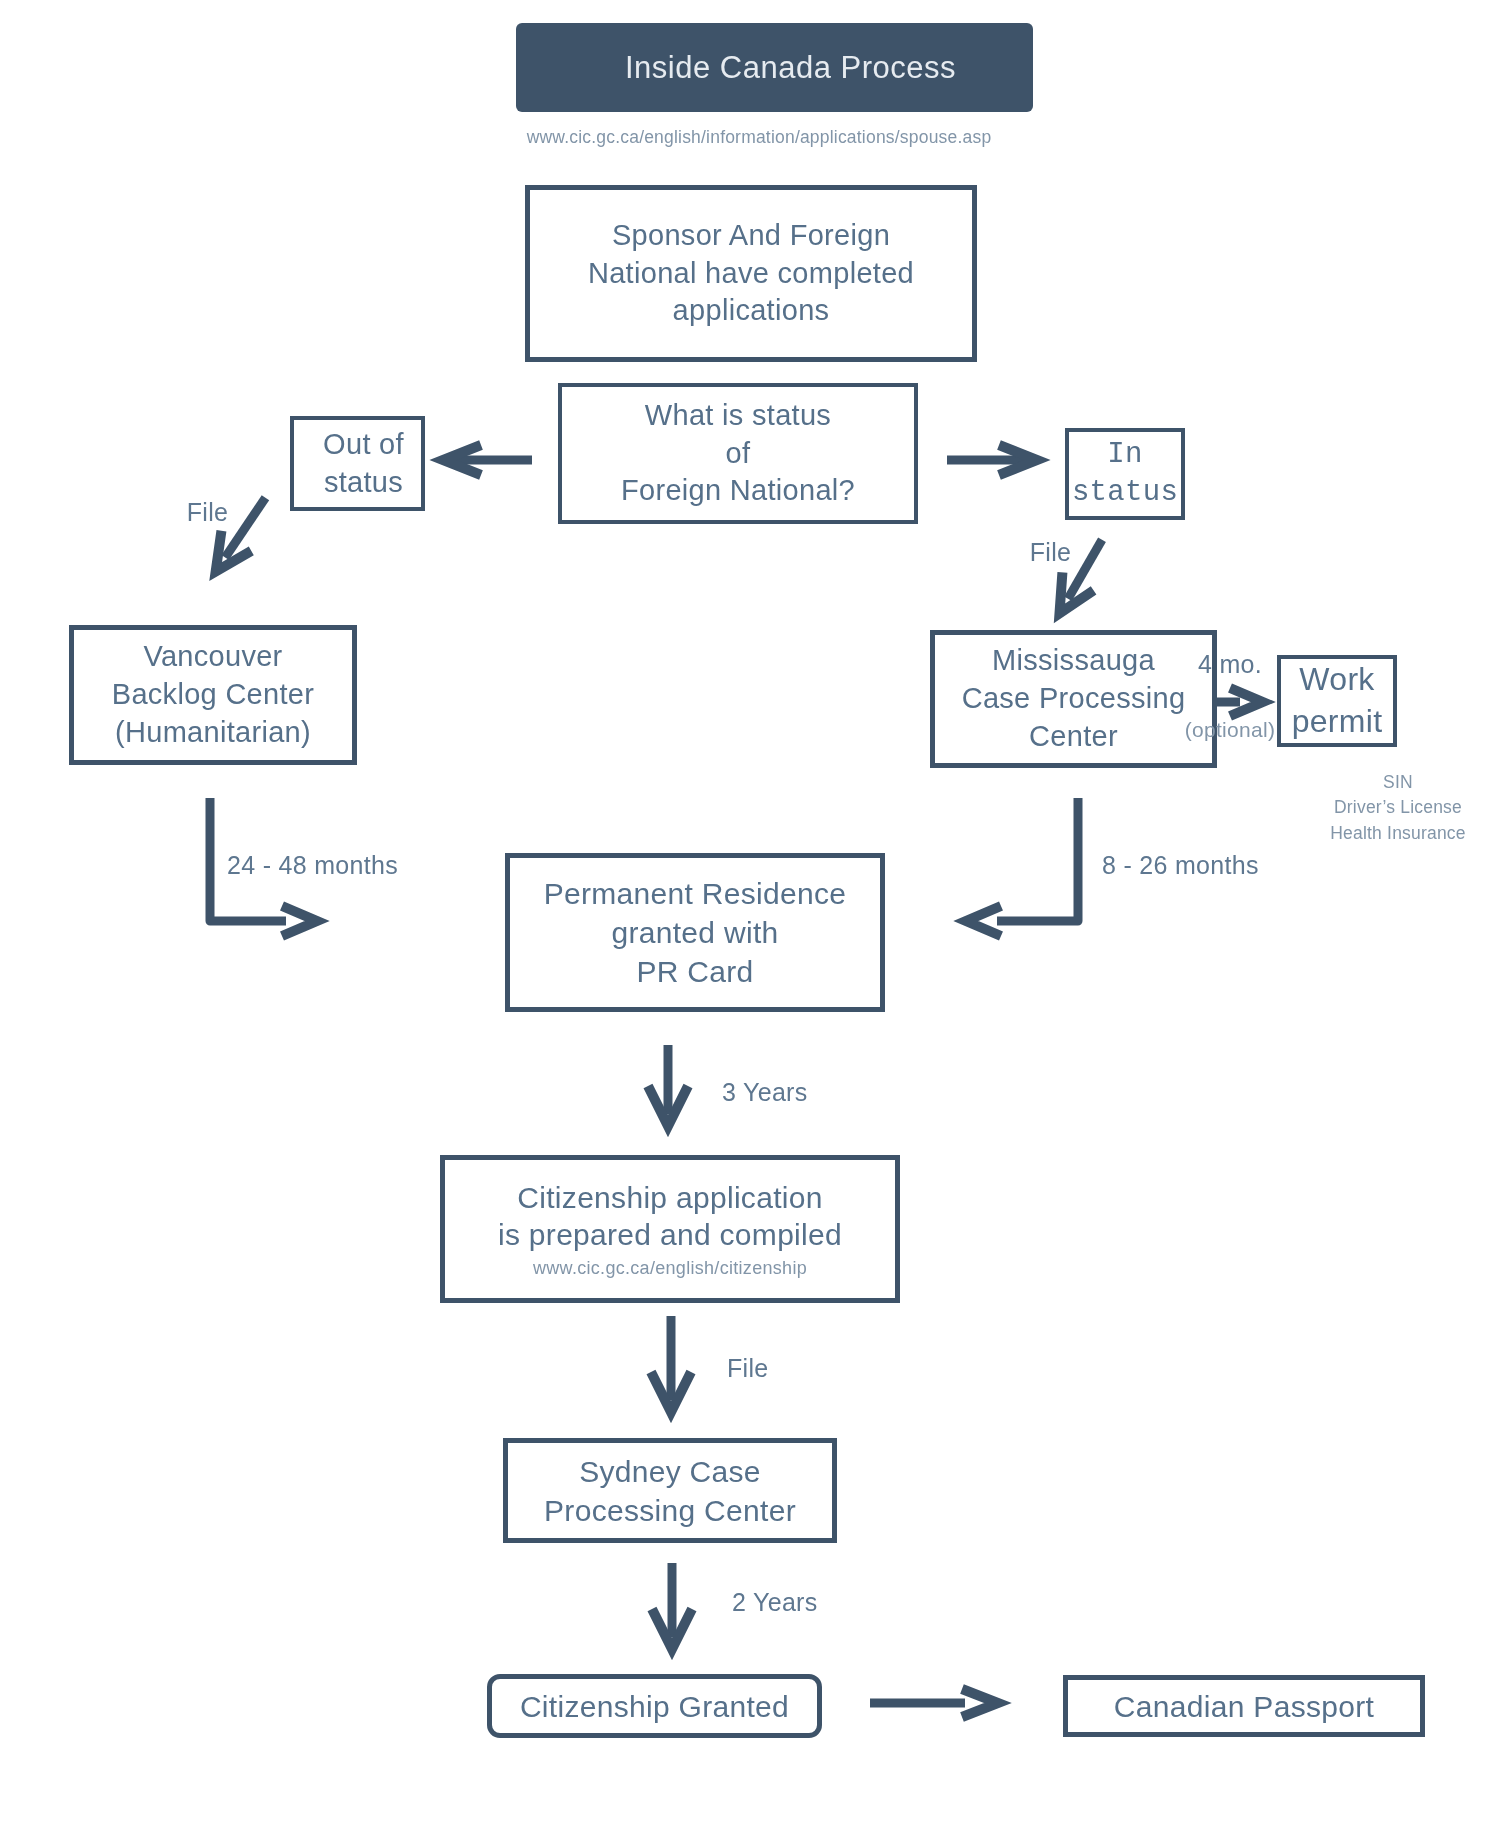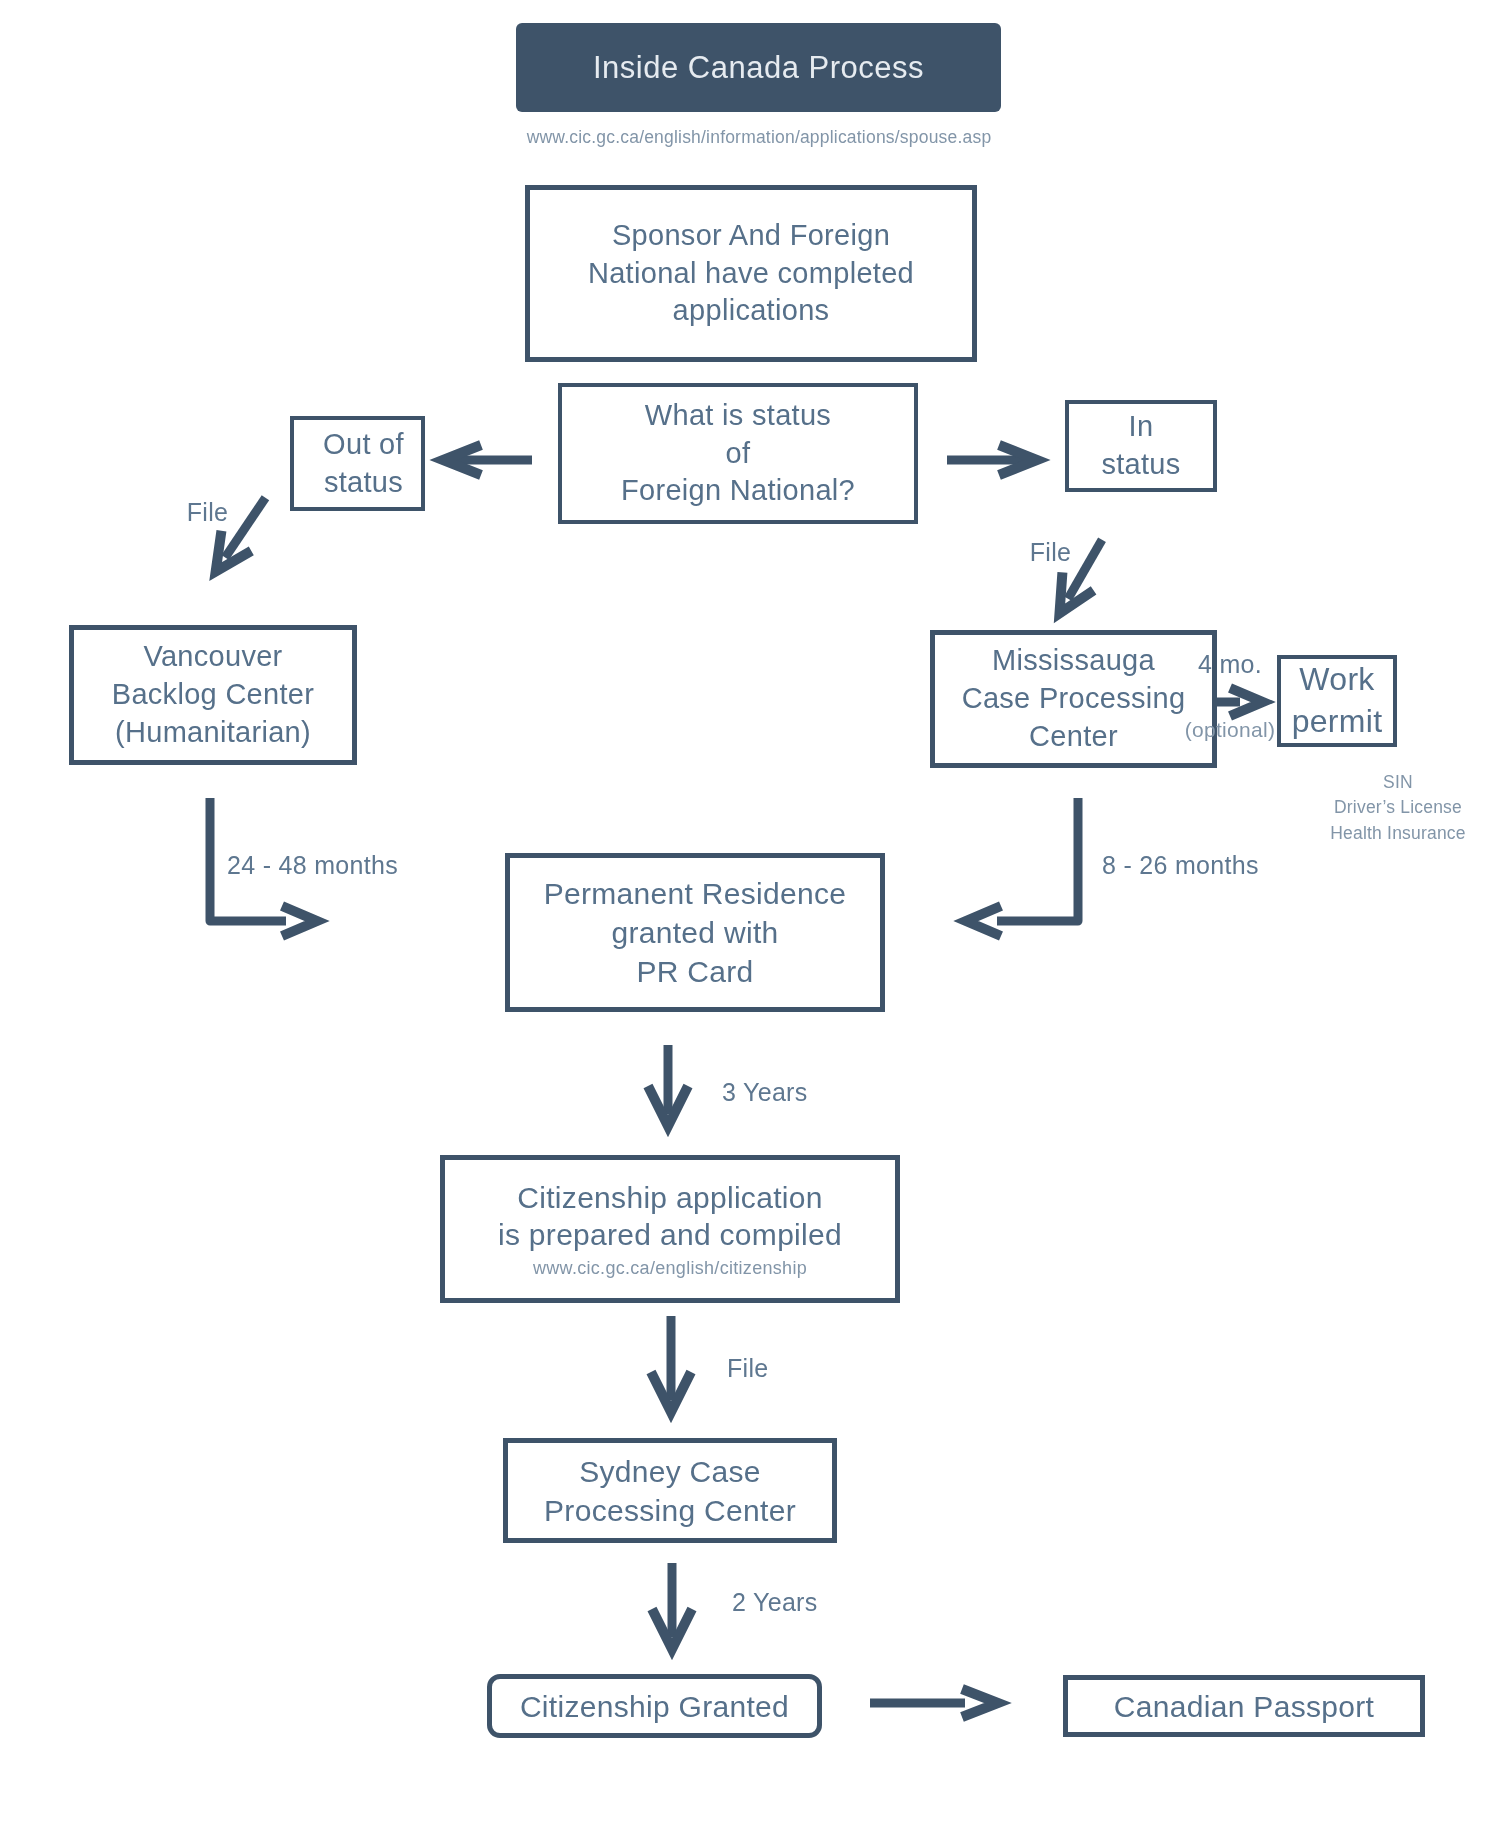--- a/index.html
+++ b/index.html
@@ -25,21 +25,21 @@
     display:flex;flex-direction:column;align-items:center;justify-content:center;
     text-align:center;font-size:29px;line-height:1.3;letter-spacing:.3px;color:var(--box-text);
     background:var(--background);
   }
   .node.thin{border-width:4px;}
   .node .ln{white-space:nowrap;}
   .node .sub{font-size:18px;line-height:1.2;color:var(--muted-text);margin-top:4px;white-space:nowrap;}
   .title-banner{
     position:absolute;left:516px;top:23px;width:485px;height:89px;background:var(--ink);
     border-radius:6px;display:flex;align-items:center;justify-content:center;
-    font-size:31px;letter-spacing:.5px;color:var(--title-text);
+    font-size:31px;letter-spacing:.5px;color:var(--title-text);padding-left:32px;
   }
   .top-url{
     position:absolute;left:379px;top:127px;width:760px;text-align:center;
     font-size:17.5px;color:var(--muted-text);letter-spacing:.2px;
   }
   .lbl{position:absolute;font-size:25px;color:var(--label-text);letter-spacing:.3px;white-space:nowrap;}
   .lbl.center{text-align:center;}
   .lbl.small{font-size:21px;}
   .muted{color:var(--muted-text);}
   .muted-block{
@@ -114,21 +114,21 @@
     <div class="ln">What is status</div>
     <div class="ln">of</div>
     <div class="ln">Foreign National?</div>
   </div>
 
   <div class="node thin" style="left:290px;top:416px;width:135px;height:95px;padding-left:12px;">
     <div class="ln">Out of</div>
     <div class="ln">status</div>
   </div>
 
-  <div class="node thin" style="left:1065px;top:400px;width:152px;height:92px;">
+  <div class="node thin" style="left:1065px;top:428px;width:120px;height:92px;font-family:Liberation Mono, monospace;">
     <div class="ln">In</div>
     <div class="ln">status</div>
   </div>
 
   <div class="node" style="left:69px;top:625px;width:288px;height:140px;">
     <div class="ln">Vancouver</div>
     <div class="ln">Backlog Center</div>
     <div class="ln">(Humanitarian)</div>
   </div>
 

